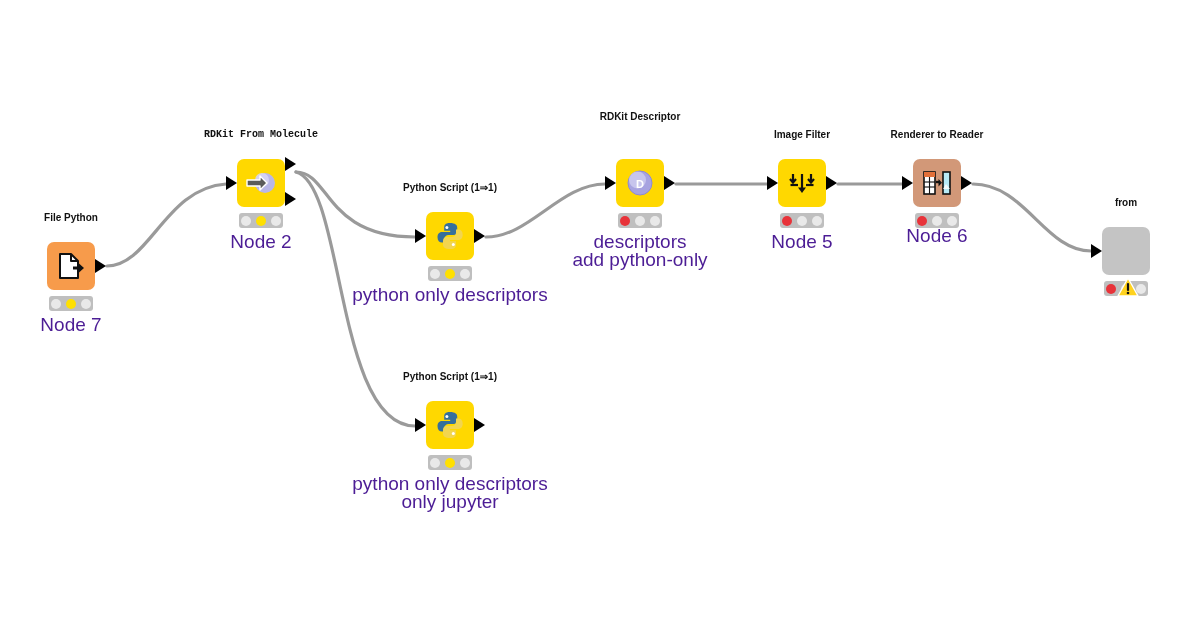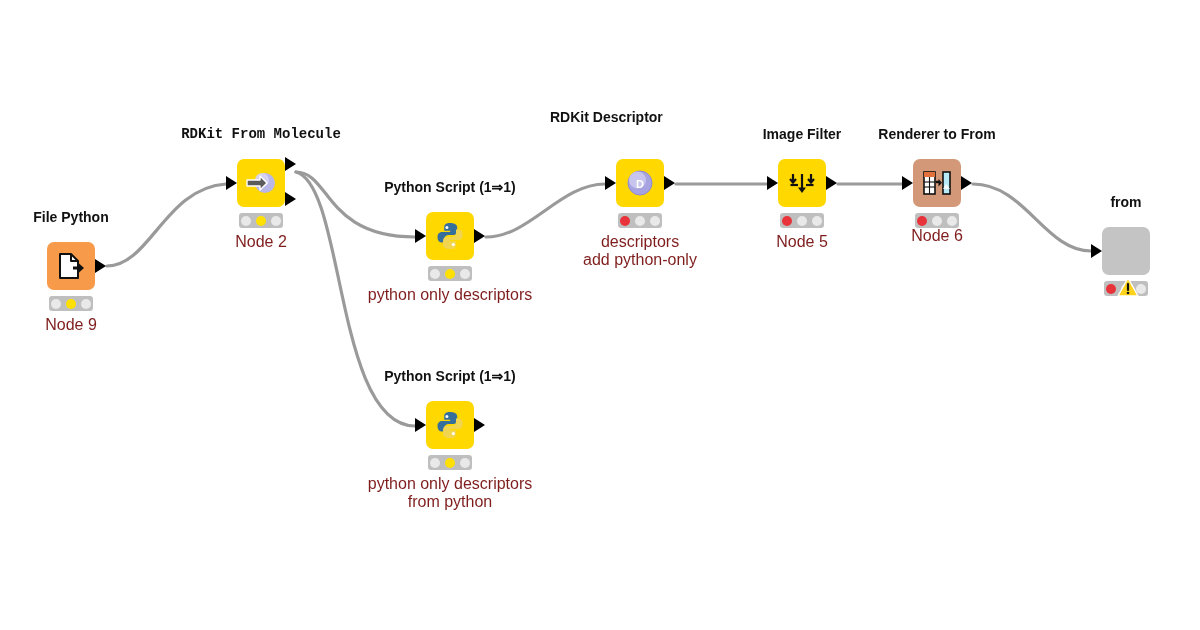--- a/index.html
+++ b/index.html
@@ -10,24 +10,24 @@
     overflow:hidden;
     position:relative;
   }
   #canvas{position:absolute;inset:0;}
   #edges{position:absolute;left:0;top:0;width:1200px;height:630px;}
 
   
   .node{position:absolute;}
   .node-title{
     position:absolute;
-    font-size:14px;
+    font-size:10px;
     font-weight:bold;
     color:#111111;
-    text-align:left;
+    text-align:center;
     line-height:17px;
     white-space:pre;
     left:50%;
     transform:translateX(-50%);
   }
   .node-title.two-line{line-height:18px;white-space:normal;}
   .node-box{
     position:absolute;
     width:48px;height:48px;
     border-radius:7px;
@@ -58,22 +58,22 @@
     display:flex;align-items:center;justify-content:space-around;
     left:50%;transform:translateX(-50%);
   }
   .lamp{width:10px;height:10px;border-radius:50%;background:#E9E9E9;}
   .lamp.red{background:#E8333A;}
   .lamp.yellow{background:#FFE000;}
   .warn-tri{position:absolute;left:13px;top:-4px;width:22px;height:21px;}
 
   .node-label{
     position:absolute;
-    font-size:16px;
-    color:#7f1d1d;
+    font-size:19px;
+    color:#4c1d95;
     text-align:center;
     line-height:18px;
     left:50%;
     transform:translateX(-50%);
     white-space:nowrap;
   }
   .node-label.wrap{white-space:normal;width:200px;}
 
   
   .icon-wrap{position:absolute;left:0;top:0;width:48px;height:48px;
@@ -110,21 +110,21 @@
       </div>
       <div class="port outp" style="top:17px;"></div>
     </div>
 
     <div class="status" style="top:54px;">
       <div class="lamp"></div>
       <div class="lamp yellow"></div>
       <div class="lamp"></div>
     </div>
 
-    <div class="node-label" style="top:74px;">Node 9</div>
+    <div class="node-label" style="top:74px;">Node 7</div>
   </div>
 
   <div class="node" style="left:237px;top:159px;width:48px;">
     <div class="node-title" style="top:-33px;font-family:Liberation Mono, monospace;">RDKit From Molecule</div>
 
     <div class="node-box yellow">
       <div class="icon-wrap">
         <svg width="32" height="30" viewBox="0 0 32 30">
           <circle cx="20" cy="15" r="10" fill="#b9b7e8"></circle>
           <circle cx="17" cy="12" r="7" fill="#d8d6f4" opacity="0.85"></circle>
@@ -199,21 +199,21 @@
     </div>
 
     <div class="status" style="top:54px;">
       <div class="lamp"></div>
       <div class="lamp yellow"></div>
       <div class="lamp"></div>
     </div>
 
     <div class="node-label wrap" style="top:74px;">
       <div>python only descriptors</div>
-      <div>from python</div>
+      <div>only jupyter</div>
     </div>
   </div>
 
   <div class="node" style="left:616px;top:159px;width:48px;">
     <div class="node-title two-line" style="top:-51px;width:180px;">
       <div>RDKit Descriptor</div>
     </div>
 
     <div class="node-box yellow">
       <div class="icon-wrap">
@@ -265,21 +265,21 @@
     <div class="status" style="top:54px;">
       <div class="lamp red"></div>
       <div class="lamp"></div>
       <div class="lamp"></div>
     </div>
 
     <div class="node-label" style="top:74px;">Node 5</div>
   </div>
 
   <div class="node" style="left:913px;top:159px;width:48px;">
-    <div class="node-title" style="top:-33px;">Renderer to From</div>
+    <div class="node-title" style="top:-33px;">Renderer to Reader</div>
 
     <div class="node-box salmon">
       <div class="icon-wrap">
         <svg width="30" height="28" viewBox="0 0 30 28">
           <rect x="2" y="3" width="11" height="22" fill="#ffffff" stroke="#111" stroke-width="1.6"></rect>
           <rect x="2" y="3" width="11" height="5" fill="#e2703a"></rect>
           <g stroke="#111" stroke-width="1.1">
             <path d="M2 13 H13"></path>
               <path d="M2 18 H13"></path>
             <path d="M7.5 8 V25"></path>

